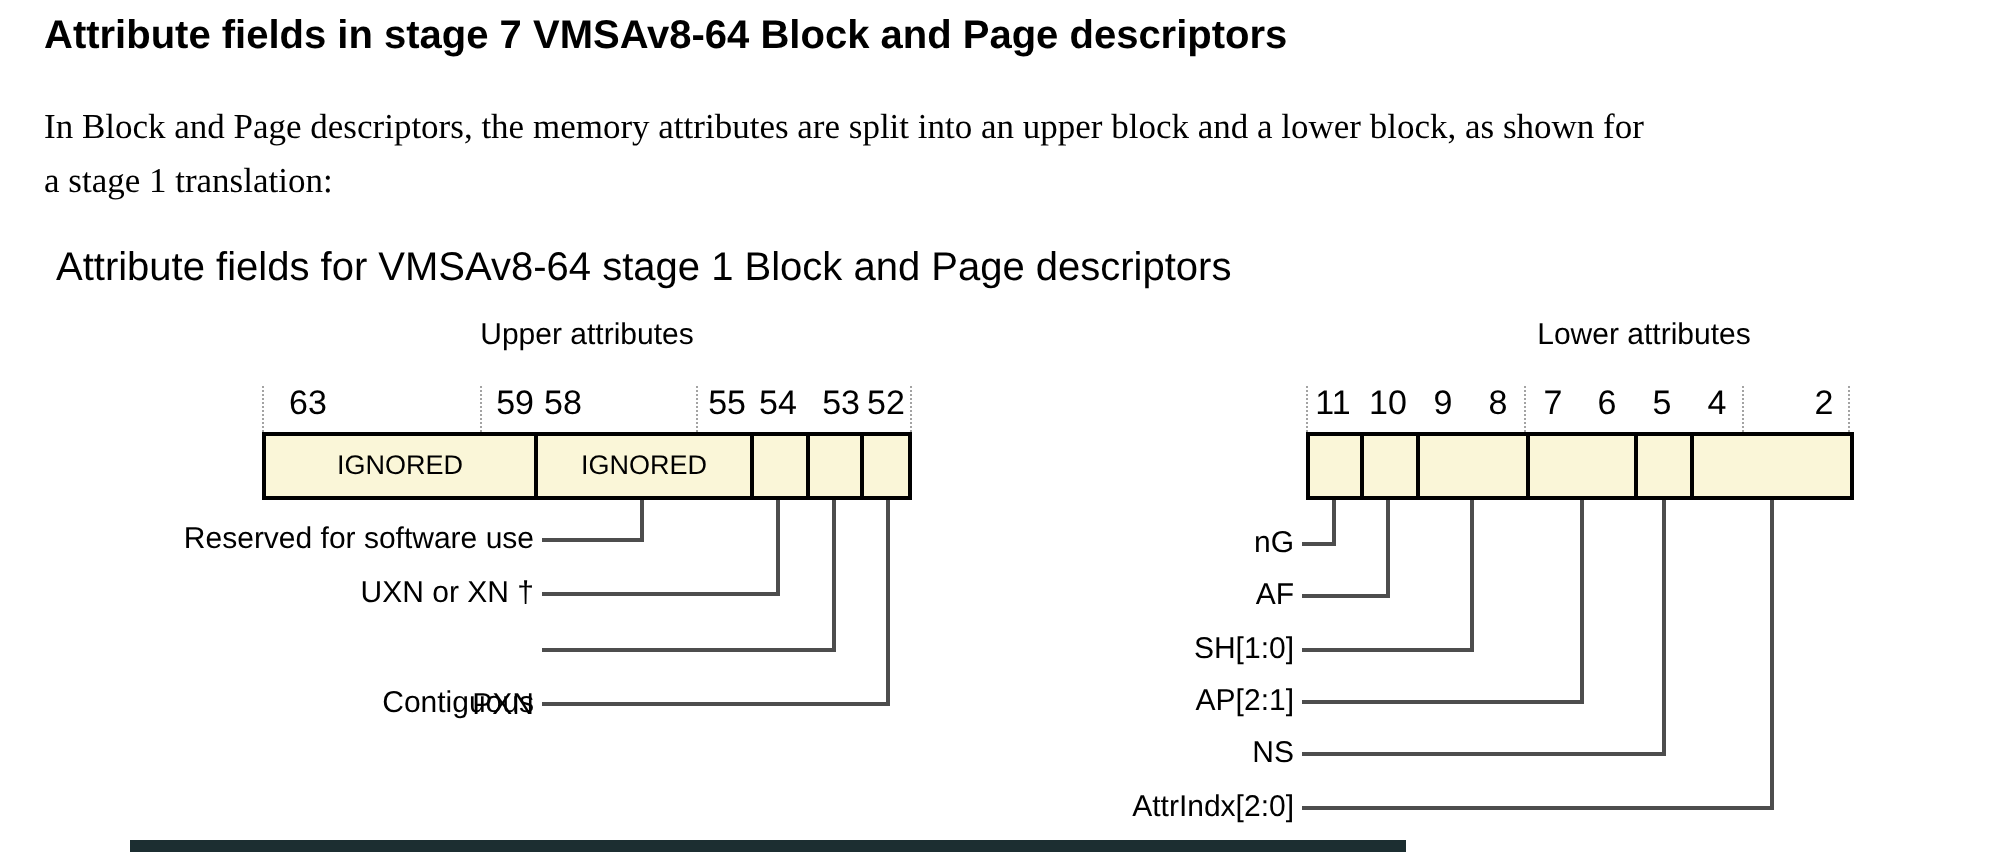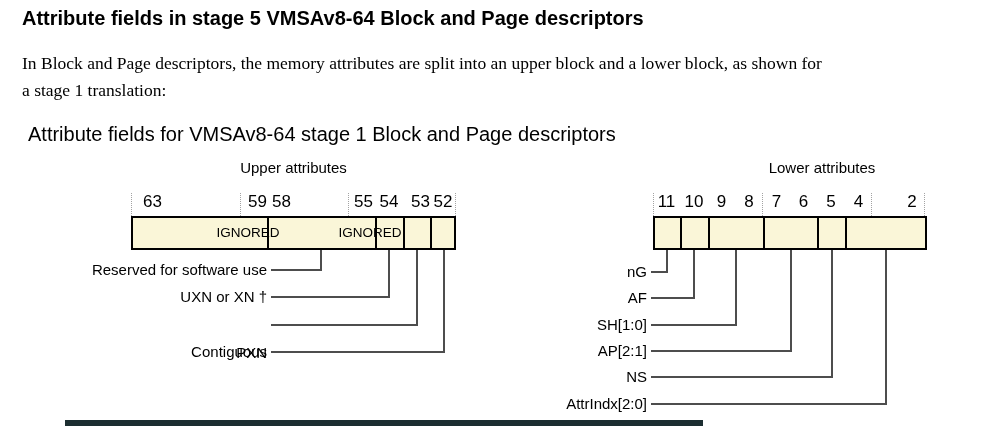--- a/index.html
+++ b/index.html
@@ -18,40 +18,40 @@
   .caption{left:28px;top:123px;font-size:20px;white-space:nowrap;}
   .diagram-title{top:159px;font-size:15px;text-align:center;white-space:nowrap;}
   .bitnum{top:191px;height:22px;font-size:17px;line-height:22px;white-space:nowrap;}
   .tick{top:193px;height:23px;width:0;border-left:1px dotted #a3a3a3;}
   .bitbox{
     top:216px;height:30px;background:#faf6d8;border:2px solid #000;
   }
   .divider{position:absolute;top:0;width:2px;height:30px;background:#000;}
   .cell-label{
     position:absolute;top:0;height:30px;line-height:30px;text-align:center;
-    font-size:13.5px;white-space:nowrap;padding-left:48px;
+    font-size:13.5px;white-space:nowrap;
   }
   .hline{height:2px;background:#4d4d4d;}
   .vline{width:2px;background:#4d4d4d;}
   .field-label{
     height:18px;line-height:18px;font-size:15px;text-align:right;white-space:nowrap;
   }
   .bottom-bar{left:65px;top:420px;width:638px;height:6px;background:#1c2e31;}
 </style>
 </head>
 <body>
 
-<div class="abs page-title">Attribute fields in stage 5 VMSAv8-64 Block and Page descriptors</div>
+<div class="abs page-title">Attribute fields in stage 7 VMSAv8-64 Block and Page descriptors</div>
 <div class="abs intro-line" style="top:53px;">In Block and Page descriptors, the memory attributes are split into an upper block and a lower block, as shown for</div>
 <div class="abs intro-line" style="top:80px;">a stage 1 translation:</div>
 <div class="abs caption">Attribute fields for VMSAv8-64 stage 1 Block and Page descriptors</div>
 
 <div class="abs diagram-title" style="left:131px;width:325px;">Upper attributes</div>
 
-<div class="abs bitnum" style="left:122px;width:40px;text-align:right;">63</div>
+<div class="abs bitnum" style="left:134px;width:40px;text-align:center;">63</div>
 <div class="abs bitnum" style="left:227px;width:40px;text-align:right;">59</div>
 <div class="abs bitnum" style="left:272px;width:40px;text-align:left;">58</div>
 <div class="abs bitnum" style="left:333px;width:40px;text-align:right;">55</div>
 <div class="abs bitnum" style="left:375px;width:28px;text-align:center;">54</div>
 <div class="abs bitnum" style="left:403px;width:27px;text-align:right;">53</div>
 <div class="abs bitnum" style="left:430px;width:26px;text-align:center;">52</div>
 
 <div class="abs tick" style="left:131px;"></div>
 <div class="abs tick" style="left:240px;"></div>
 <div class="abs tick" style="left:348px;"></div>

